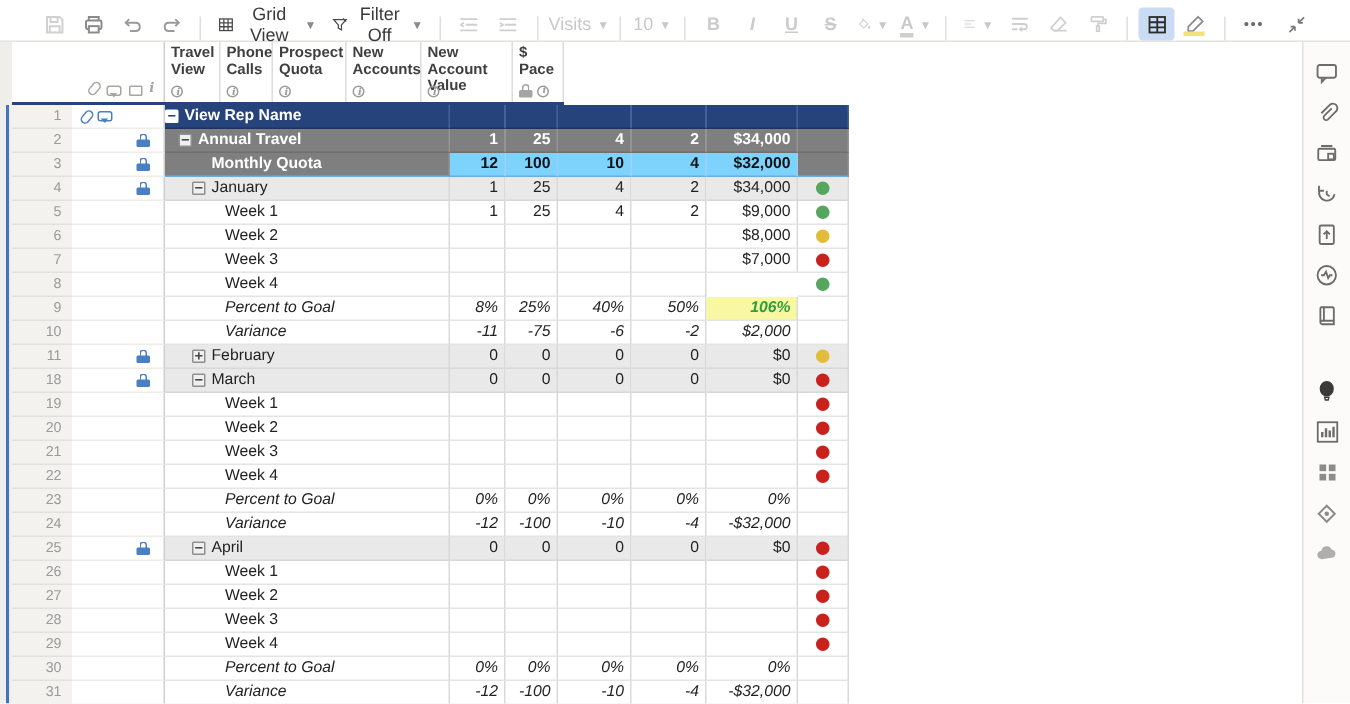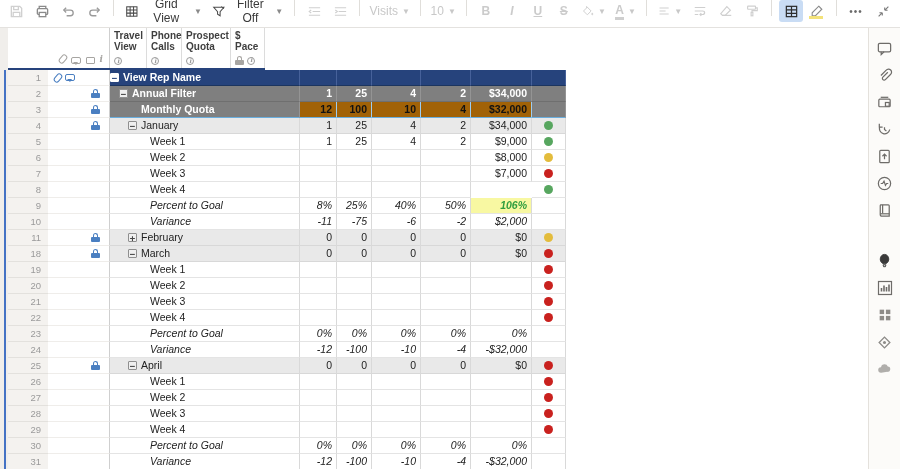--- a/index.html
+++ b/index.html
@@ -1,21 +1,21 @@
 <!DOCTYPE html>
 <html><head>
 <meta charset="utf-8">
 <style>
   * { margin:0; padding:0; box-sizing:border-box; }
   html,body { font-family:"Liberation Sans",sans-serif; }
   body { width:900px; height:469px; background:#fff; overflow:hidden; position:relative; }
 
   
   #toolbar { position:absolute; top:0; left:0; width:900px; height:28px; background:#fff;
-             border-bottom:1px solid #e4e2df; display:flex; align-items:flex-start; padding:0 4px; gap:2px; }
+             border-bottom:1px solid #e4e2df; display:flex; align-items:flex-end; padding:0 24px; gap:2px; }
   .tbtn { height:22px; min-width:24px; border:none; background:transparent; display:flex; align-items:center;
           justify-content:center; gap:4px; border-radius:3px; cursor:pointer; padding:0 4px; font-family:inherit; }
   .tbtn svg { display:block; }
   .tbtn .lbl { font-size:12px; color:#3a3a3a; }
   .tbtn .caret { font-size:8px; color:#8a8a8a; }
   .tbtn.dis .lbl, .tbtn.dis .caret { color:#c8c8c8; }
   .sep { width:1px; height:16px; background:#e0deda; margin:0 5px; }
   .glyph { font-size:12px; font-weight:bold; color:#8a8a8a; }
   .dis .glyph { color:#cbcbcb; }
   .tbtn.active { background:#c9dcf4; }
@@ -44,21 +44,21 @@
   .gicons { width:62px; background:#fff; border-bottom:1px solid #efedea; border-right:1px solid #cfcfcf;
             display:flex; align-items:center; justify-content:flex-end; padding-right:9px; gap:4px; }
   .gicons.lft { justify-content:flex-start; padding-left:7px; }
   .cell { border-right:1px solid #d9d9d9; border-bottom:1px solid #e4e4e4; font-size:10.5px; color:#222;
           display:flex; align-items:center; justify-content:flex-end; padding:0 4px; line-height:15px;
           white-space:nowrap; overflow:hidden; }
   .cell.tp { justify-content:flex-start; padding-right:2px; }
 
   .row.title .cell { background:#26437c; color:#fff; font-weight:bold; border-right-color:#46619a; border-bottom-color:#1c355f; }
   .row.totals .cell { background:#7f7f7f; color:#fff; font-weight:bold; border-right-color:#949494; border-bottom-color:#6f6f6f; }
-  .row.quota .cell { background:#a16207; color:#111; font-weight:bold; border-right-color:#9ccdf2; border-bottom-color:#6aaede; }
+  .row.quota .cell { background:#7dd3fc; color:#111; font-weight:bold; border-right-color:#9ccdf2; border-bottom-color:#6aaede; }
   .row.quota .cell.tp, .row.quota .cell.pace { background:#7f7f7f; color:#fff; border-right-color:#949494; }
   .row.totals .cell.pace { background:#7f7f7f; }
   .row.month .cell { background:#e9e9e9; border-bottom-color:#d8d8d8; }
   .row.metric .cell { font-style:italic; }
   .cell.hl { background:#f8f8a2; color:#2f9e3f; font-weight:bold; }
 
   .tg { width:9px; height:9px; border:1px solid #8f8f8f; background:#efefef; color:#444;
         font:bold 9px/8px "DejaVu Sans Mono",monospace; text-align:center; display:inline-block;
         margin-right:4px; border-radius:1px; flex:none; }
   .row.title .tg { background:#fff; color:#26437c; border-color:#fff; }
@@ -253,20 +253,26 @@
 
       <div class="hcell" style="width: 37px;"><span>Travel View</span><span class="hic">
           <span class="iinf"></span>
         </span></div>
       <div class="hcell" style="width: 35px;"><span>Phone Calls</span><span class="hic">
           <span class="iinf"></span>
         </span></div>
       <div class="hcell" style="width: 49px;"><span>Prospect Quota</span><span class="hic">
           <span class="iinf"></span>
         </span></div>
+      <div class="hcell" style="width: 50px;"><span>New Accounts</span><span class="hic">
+          <span class="iinf"></span>
+        </span></div>
+      <div class="hcell" style="width: 61px;"><span>New Account Value</span><span class="hic">
+          <span class="iinf"></span>
+        </span></div>
       <div class="hcell" style="width: 34px;"><span>$ Pace</span><span class="hic">
           <span class="ilock gy"></span>
           <span class="iinf"></span>
         </span></div>
     </div>
 
   <div id="rows">
 
   <div class="row title">
         <div class="gnum">1</div>
@@ -285,21 +291,21 @@
         <div class="cell" style="width: 61px;"></div>
         <div class="cell pace" style="width: 34px;"></div>
       </div>
       <div class="row totals">
         <div class="gnum">2</div>
         <div class="gicons">
           <span class="ilock"></span>
         </div>
         <div class="cell tp" style="width: 190px; padding-left: 9px;">
           <span class="tg">−</span>
-          <span>Annual Filter</span>
+          <span>Annual Travel</span>
         </div>
         <div class="cell" style="width: 37px;">1</div>
         <div class="cell" style="width: 35px;">25</div>
         <div class="cell" style="width: 49px;">4</div>
         <div class="cell" style="width: 50px;">2</div>
         <div class="cell" style="width: 61px;">$34,000</div>
         <div class="cell pace" style="width: 34px;"></div>
       </div>
       <div class="row quota">
         <div class="gnum">3</div>

